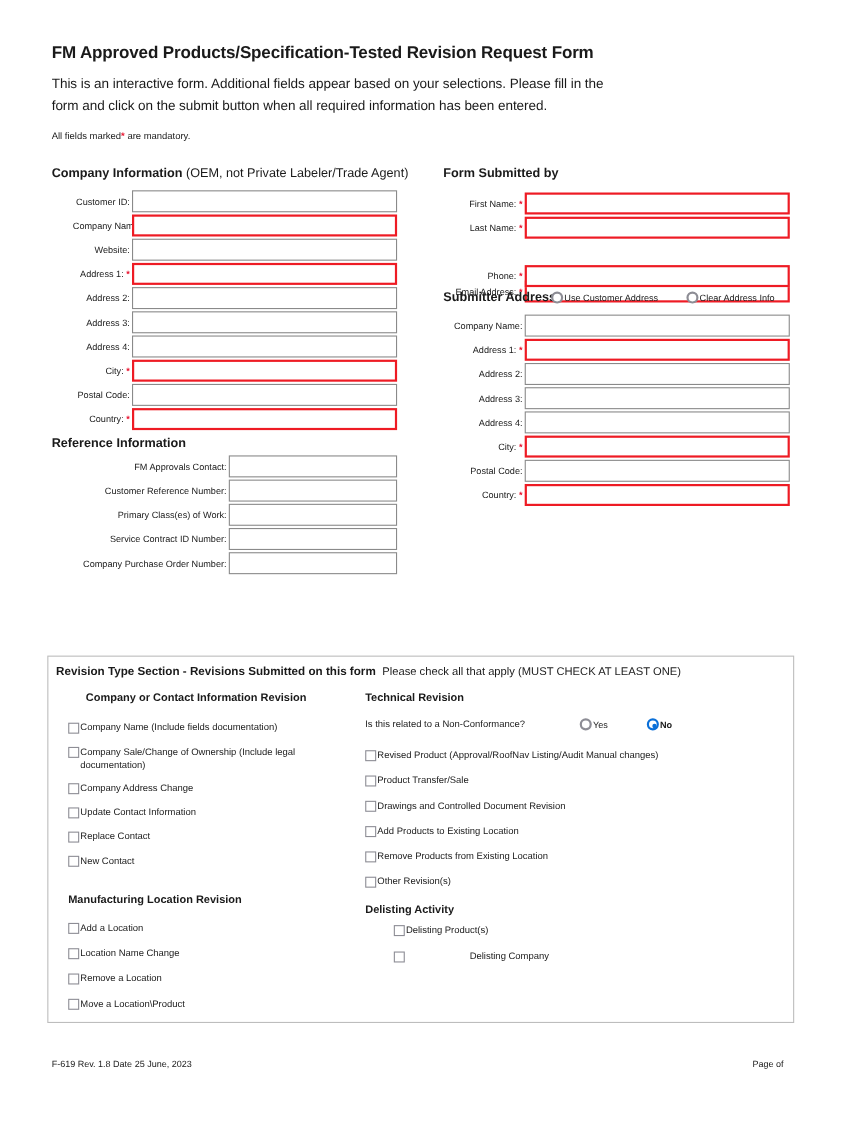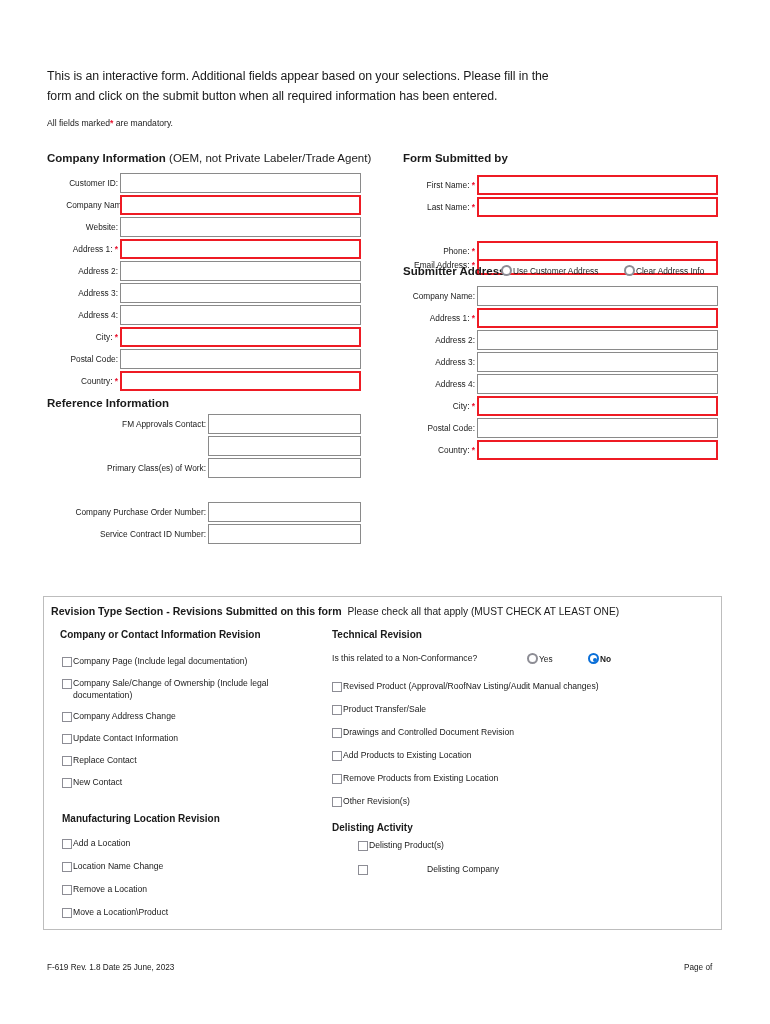--- a/index.html
+++ b/index.html
@@ -109,20 +109,21 @@
 
   
   .foot-left { position: absolute; left: 47px; top: 963px; font-size: 8.2px; }
   .foot-right { position: absolute; left: 684px; top: 963px; font-size: 8.2px; }
 </style>
 </head>
 <body>
 
 <div class="page">
 
+  <div class="hdr-title">FM Approved Products/Specification-Tested Revision Request Form</div>
   <div class="hdr-intro">This is an interactive form. Additional fields appear based on your selections. Please fill in the form and click on the submit button when all required information has been entered.</div>
   <div class="hdr-mand">
     <span>All fields marked</span><span class="star">*</span> <span>are mandatory.</span>
   </div>
 
 
   <div class="sec-head" style="left:47px; top:152px;">
     <span>Company Information</span> <span class="light">(OEM, not Private Labeler/Trade Agent)</span>
   </div>
   <div id="company-fields">
@@ -168,27 +169,28 @@
       </div>
     </div>
 
   <div class="sec-head" style="left:47px; top:397px;">Reference Information</div>
   <div id="reference-fields">
       <div class="frow" style="left: 47px; top: 414px; width: 314px;">
         <div class="flabel" style="right: 153px; width: 159px; left: 0px;">FM Approvals Contact:</div>
         <input type="text" class="fbox" style="left: 161px; width: 153px;">
       </div>
       <div class="frow" style="left: 47px; top: 436px; width: 314px;">
+        <div class="flabel" style="right: 153px; width: 159px; left: 0px;">Customer Reference Number:</div>
         <input type="text" class="fbox" style="left: 161px; width: 153px;">
       </div>
       <div class="frow" style="left: 47px; top: 458px; width: 314px;">
         <div class="flabel" style="right: 153px; width: 159px; left: 0px;">Primary Class(es) of Work:</div>
         <input type="text" class="fbox" style="left: 161px; width: 153px;">
       </div>
-      <div class="frow" style="left: 47px; top: 480px; width: 314px; margin-top: 44px;">
+      <div class="frow" style="left: 47px; top: 480px; width: 314px;">
         <div class="flabel" style="right: 153px; width: 159px; left: 0px;">Service Contract ID Number:</div>
         <input type="text" class="fbox" style="left: 161px; width: 153px;">
       </div>
       <div class="frow" style="left: 47px; top: 502px; width: 314px;">
         <div class="flabel" style="right: 153px; width: 159px; left: 0px;">Company Purchase Order Number:</div>
         <input type="text" class="fbox" style="left: 161px; width: 153px;">
       </div>
     </div>
 
   <div class="sec-head" style="left:403px; top:152px;">Form Submitted by</div>
@@ -251,25 +253,25 @@
         <div class="flabel" style="right: 241px; width: 72px; left: 0px;">Country:<span class="star"> *</span></div>
         <input type="text" class="fbox req" style="left: 74px; width: 241px;">
       </div>
     </div>
 
   <div class="panel"></div>
   <div class="panel-title">
     <span>Revision Type Section  -  Revisions Submitted on this form</span>&nbsp; <span class="reg">Please check all that apply (MUST CHECK AT LEAST ONE)</span>
   </div>
 
-  <div class="sub-head" style="left:60px; top:629px;">Company or Contact Information Revision</div>
+  <div class="sub-head" style="left:78px; top:629px;">Company or Contact Information Revision</div>
   <div id="cc-items">
       <div class="cbrow" style="left: 62px; top: 656px; width: 215px;">
         <span class="cbox"></span>
-        <span class="cblabel" style="width: 203px;">Company Page (Include legal documentation)</span>
+        <span class="cblabel" style="width: 203px;">Company Name (Include fields documentation)</span>
       </div>
       <div class="cbrow" style="left: 62px; top: 678px; width: 215px;">
         <span class="cbox"></span>
         <span class="cblabel" style="width: 203px;">Company Sale/Change of Ownership (Include legal documentation)</span>
       </div>
       <div class="cbrow" style="left: 62px; top: 711px; width: 215px;">
         <span class="cbox"></span>
         <span class="cblabel" style="width: 203px;">Company Address Change</span>
       </div>
       <div class="cbrow" style="left: 62px; top: 733px; width: 215px;">

